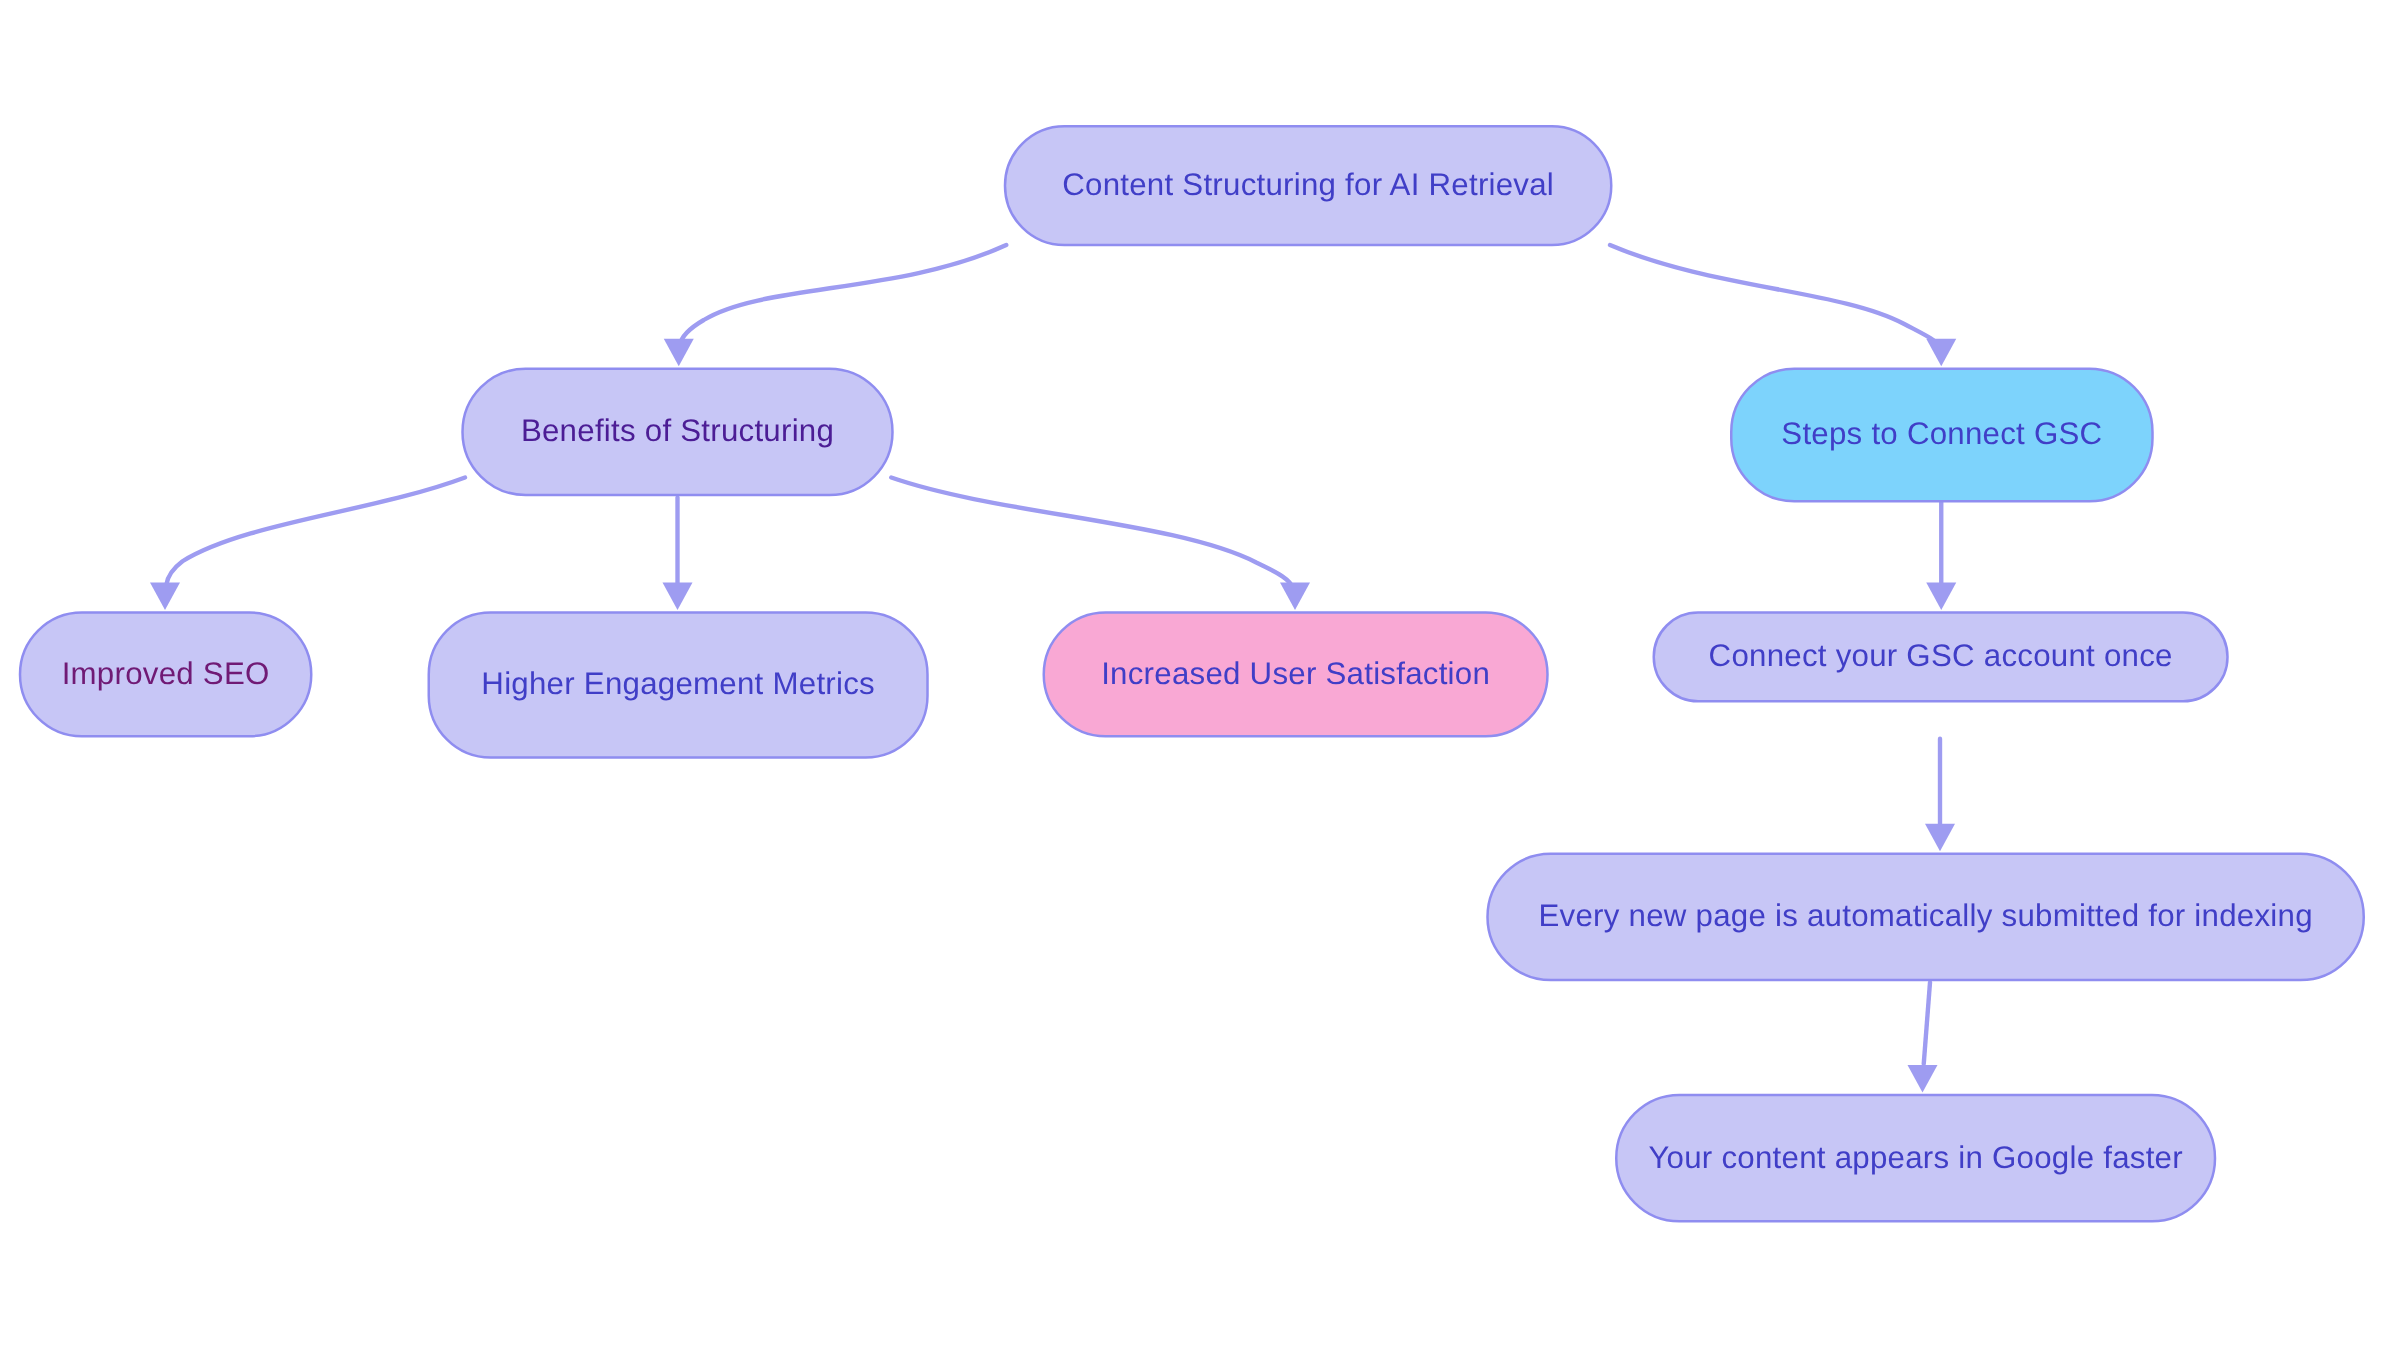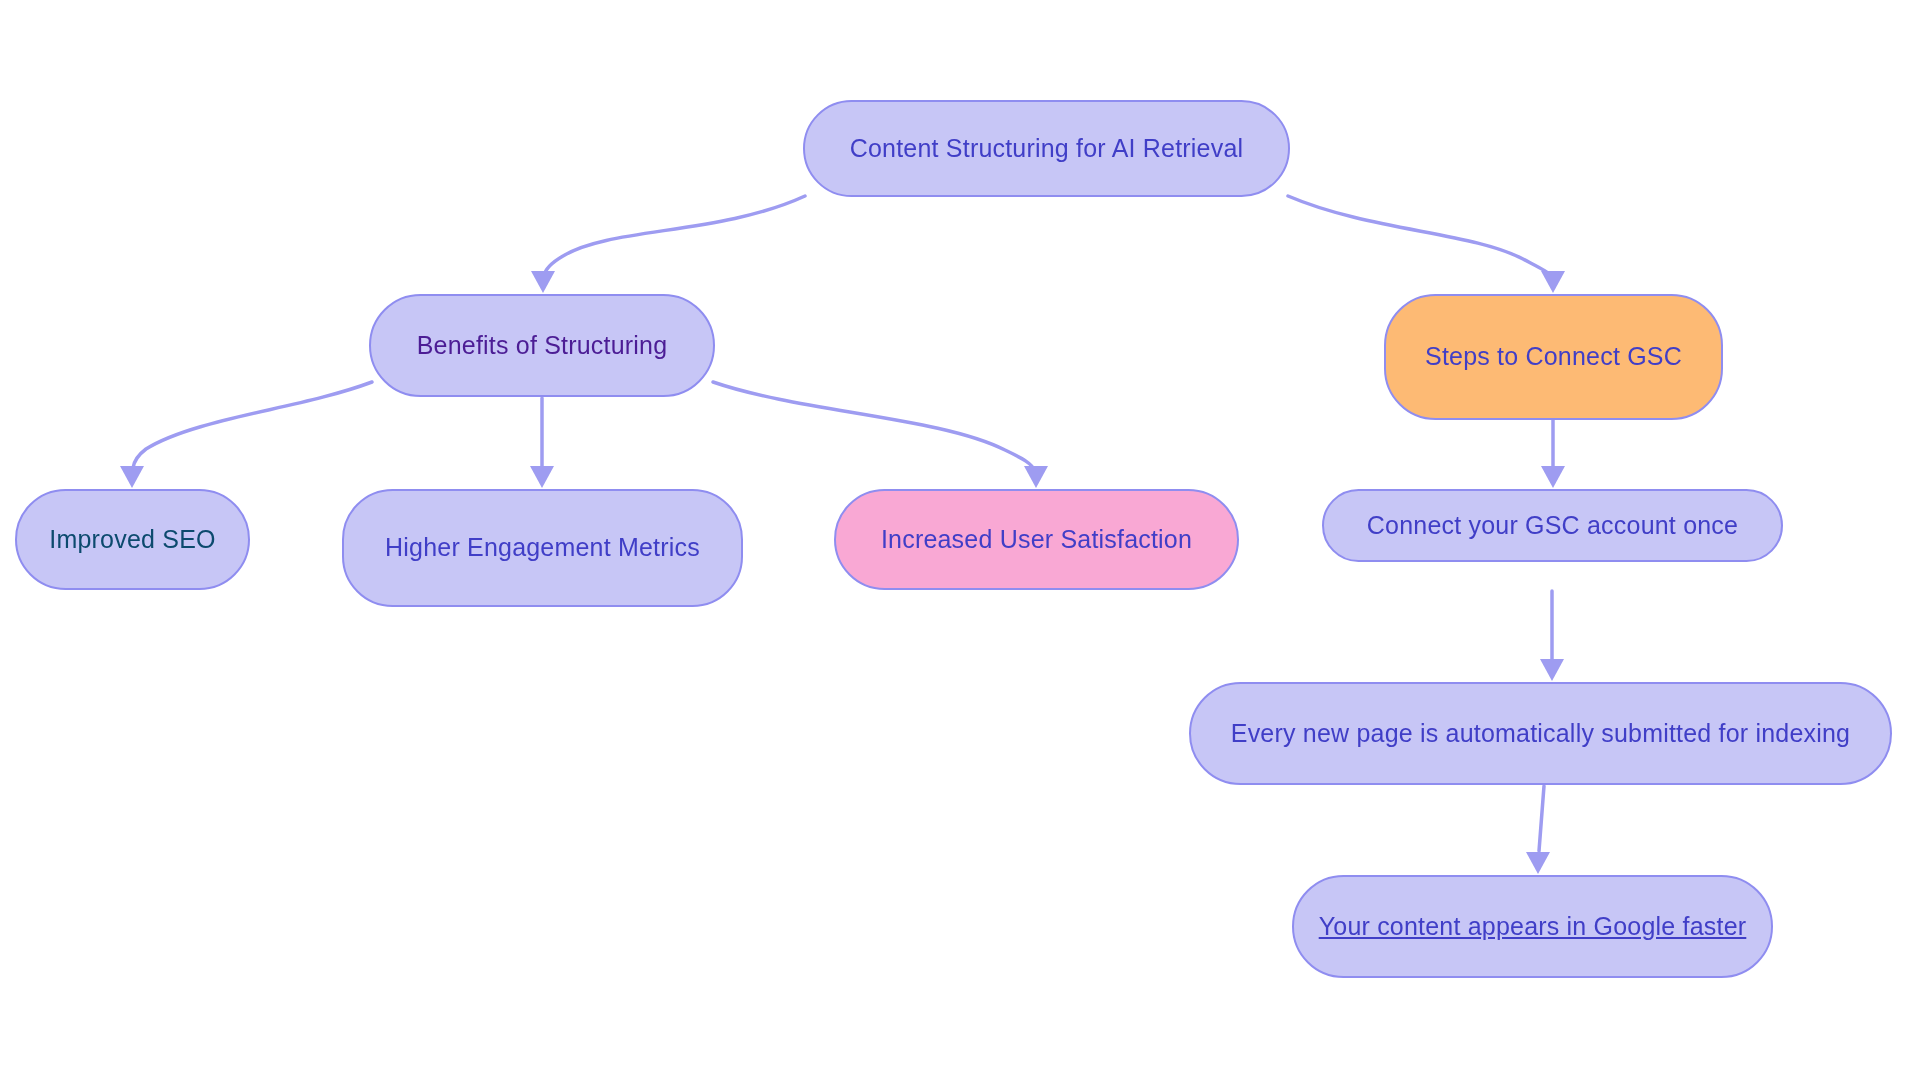--- a/index.html
+++ b/index.html
@@ -61,34 +61,34 @@
       <polygon points="1552,681 1540,659 1564,659" fill="#9e9cf1"></polygon>
       <path d="M 1544 786 L 1539 851" class="edge" stroke="#9e9cf1"></path>
       <polygon points="1538,874 1526,852 1550,852" fill="#9e9cf1"></polygon>
     </svg>
 <div class="node" style="left: 803px; top: 100px; width: 487px; height: 97px; background: rgb(199, 198, 246); border-color: rgb(143, 141, 240); border-radius: 48.5px;">
       <span class="node-label" style="color: rgb(64, 62, 199);">Content Structuring for AI Retrieval</span>
     </div>
     <div class="node" style="left: 369px; top: 294px; width: 346px; height: 103px; background: rgb(199, 198, 246); border-color: rgb(143, 141, 240); border-radius: 51.5px;">
       <span class="node-label" style="color: #4c1d95;">Benefits of Structuring</span>
     </div>
-    <div class="node" style="left: 1384px; top: 294px; width: 339px; height: 126px; background: #fdba74; border-color: rgb(143, 141, 240); border-radius: 51.5px;">
+    <div class="node" style="left: 1384px; top: 294px; width: 339px; height: 108px; background: #7dd3fc; border-color: rgb(143, 141, 240); border-radius: 51.5px;">
       <span class="node-label" style="color: rgb(64, 62, 199);">Steps to Connect GSC</span>
     </div>
     <div class="node" style="left: 15px; top: 489px; width: 235px; height: 101px; background: rgb(199, 198, 246); border-color: rgb(143, 141, 240); border-radius: 50.5px;">
-      <span class="node-label" style="color: #0c4a6e;">Improved SEO</span>
+      <span class="node-label" style="color: #701a75;">Improved SEO</span>
     </div>
     <div class="node" style="left: 342px; top: 489px; width: 401px; height: 118px; background: rgb(199, 198, 246); border-color: rgb(143, 141, 240); border-radius: 50.5px;">
       <span class="node-label" style="color: rgb(64, 62, 199);">Higher Engagement Metrics</span>
     </div>
     <div class="node" style="left: 834px; top: 489px; width: 405px; height: 101px; background: #f9a8d4; border-color: rgb(143, 141, 240); border-radius: 50.5px;">
       <span class="node-label" style="color: rgb(64, 62, 199);">Increased User Satisfaction</span>
     </div>
     <div class="node" style="left: 1322px; top: 489px; width: 461px; height: 73px; background: rgb(199, 198, 246); border-color: rgb(143, 141, 240); border-radius: 50.5px;">
       <span class="node-label" style="color: rgb(64, 62, 199);">Connect your GSC account once</span>
     </div>
     <div class="node" style="left: 1189px; top: 682px; width: 703px; height: 103px; background: rgb(199, 198, 246); border-color: rgb(143, 141, 240); border-radius: 51.5px;">
       <span class="node-label" style="color: rgb(64, 62, 199);">Every new page is automatically submitted for indexing</span>
     </div>
     <div class="node" style="left: 1292px; top: 875px; width: 481px; height: 103px; background: rgb(199, 198, 246); border-color: rgb(143, 141, 240); border-radius: 51.5px;">
-      <span class="node-label" style="color: rgb(64, 62, 199); text-decoration: underline;">Your content appears in Google faster</span>
+      <span class="node-label" style="color: rgb(64, 62, 199);">Your content appears in Google faster</span>
     </div>
   </div>
 
 </body></html>

